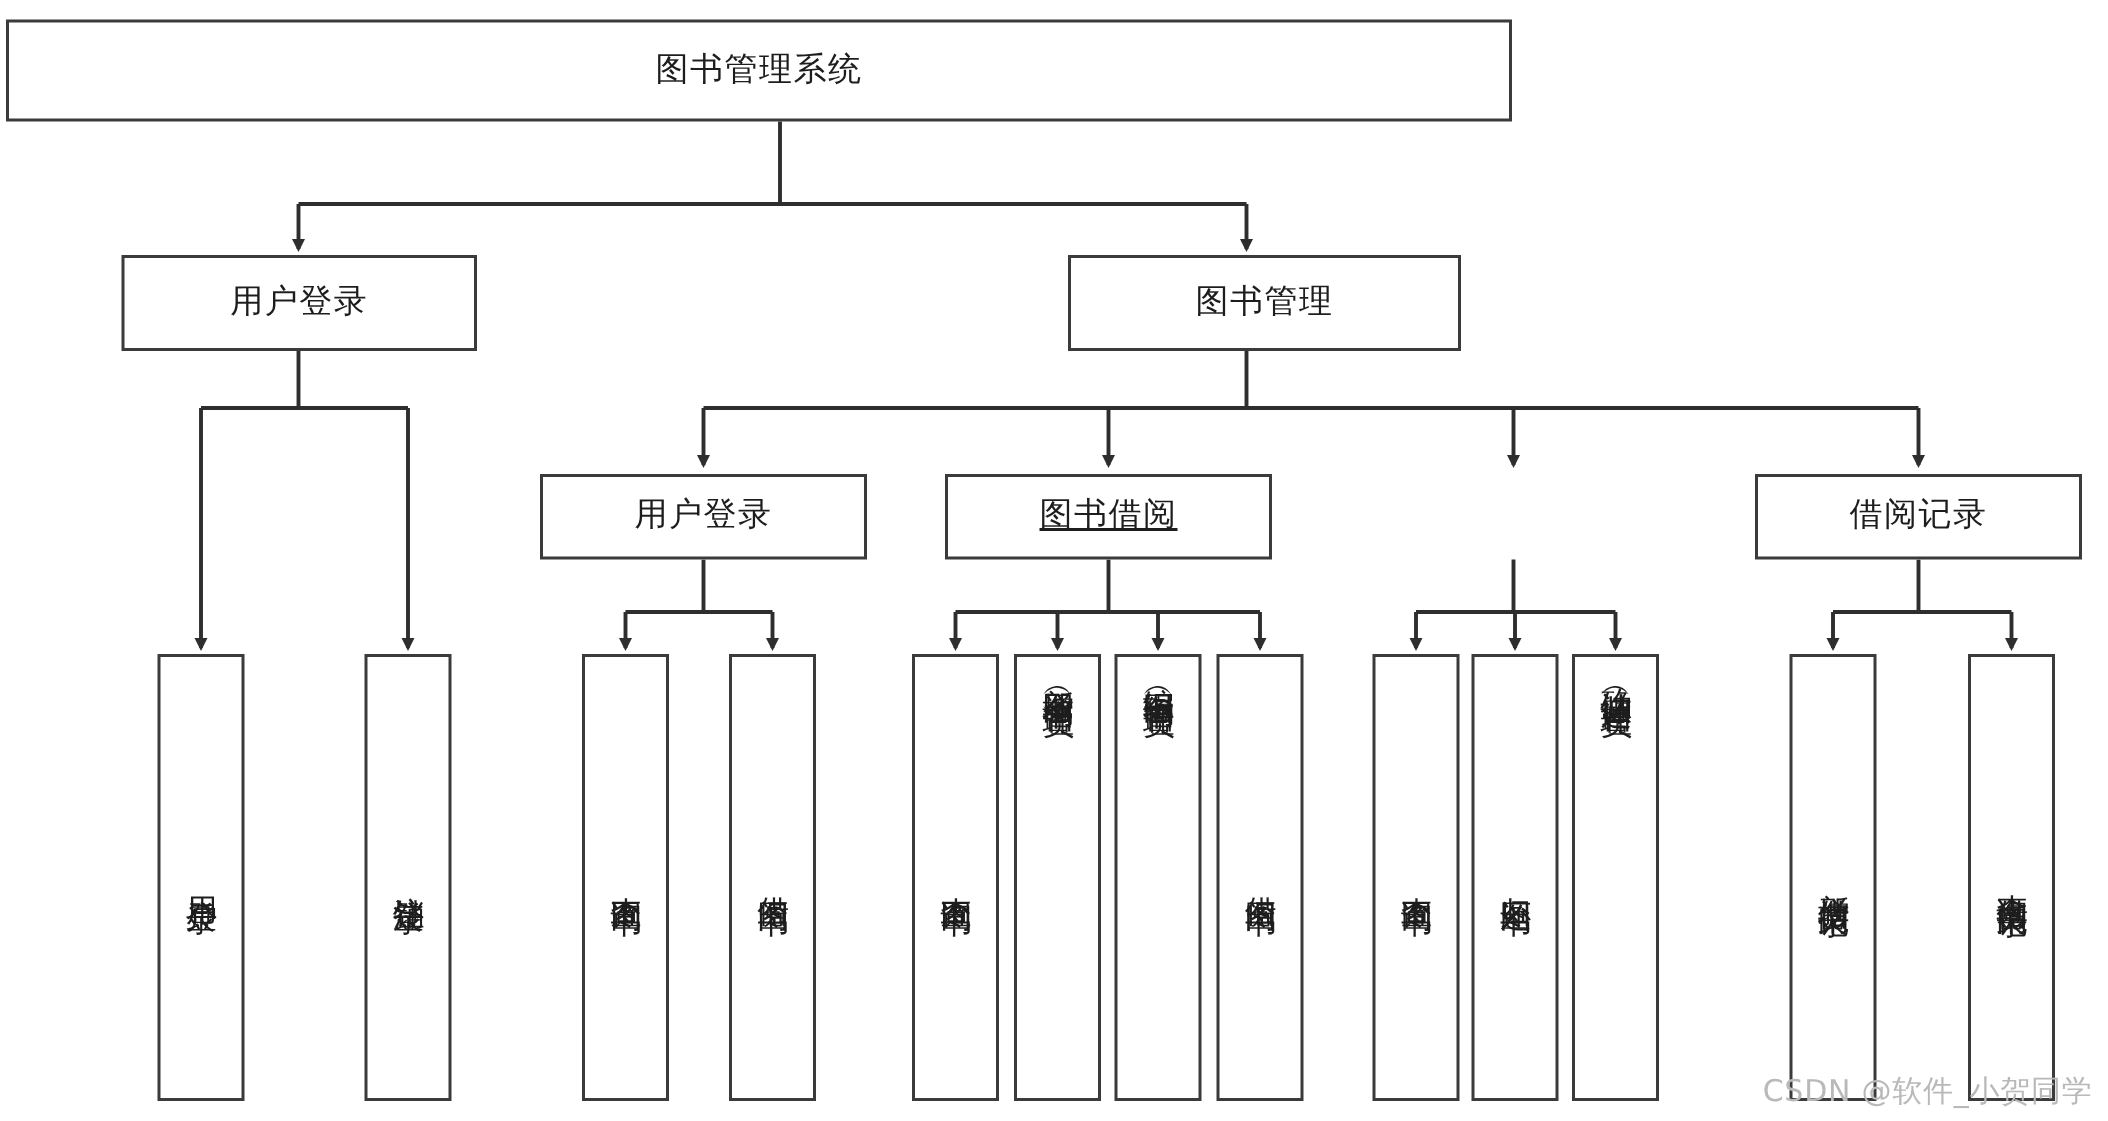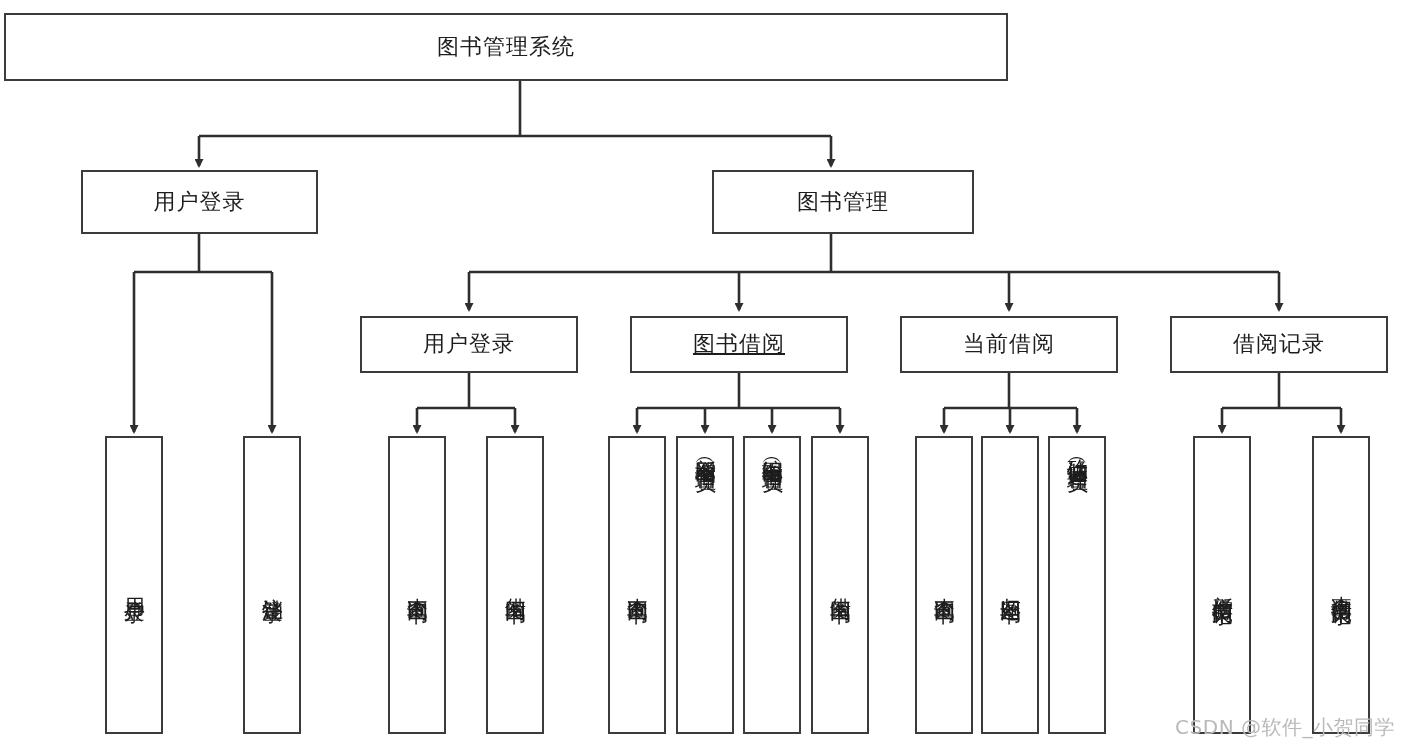--- a/index.html
+++ b/index.html
@@ -132,23 +132,20 @@
   <div class="node node-h" style="left:712px; top:170px; width:262px; height:64px;">
     <span class="label">图书管理</span>
   </div>
 
   <div class="node node-h" style="left:360px; top:316px; width:218px; height:57px;">
     <span class="label">用户登录</span>
   </div>
   <div class="node node-h" style="left:630px; top:316px; width:218px; height:57px;text-decoration:underline;">
     <span class="label">图书借阅</span>
   </div>
-  <div class="node node-h" style="left:900px; top:316px; width:218px; height:57px;">
-    <span class="label">当前借阅</span>
-  </div>
   <div class="node node-h" style="left:1170px; top:316px; width:218px; height:57px;">
     <span class="label">借阅记录</span>
   </div>
 
   <div class="node node-v center-v" style="left:105px; top:436px; width:58px; height:298px;">
     <span class="label">用户登录</span>
   </div>
   <div class="node node-v center-v" style="left:243px; top:436px; width:58px; height:298px;">
     <span class="label">注销登录</span>
   </div>

